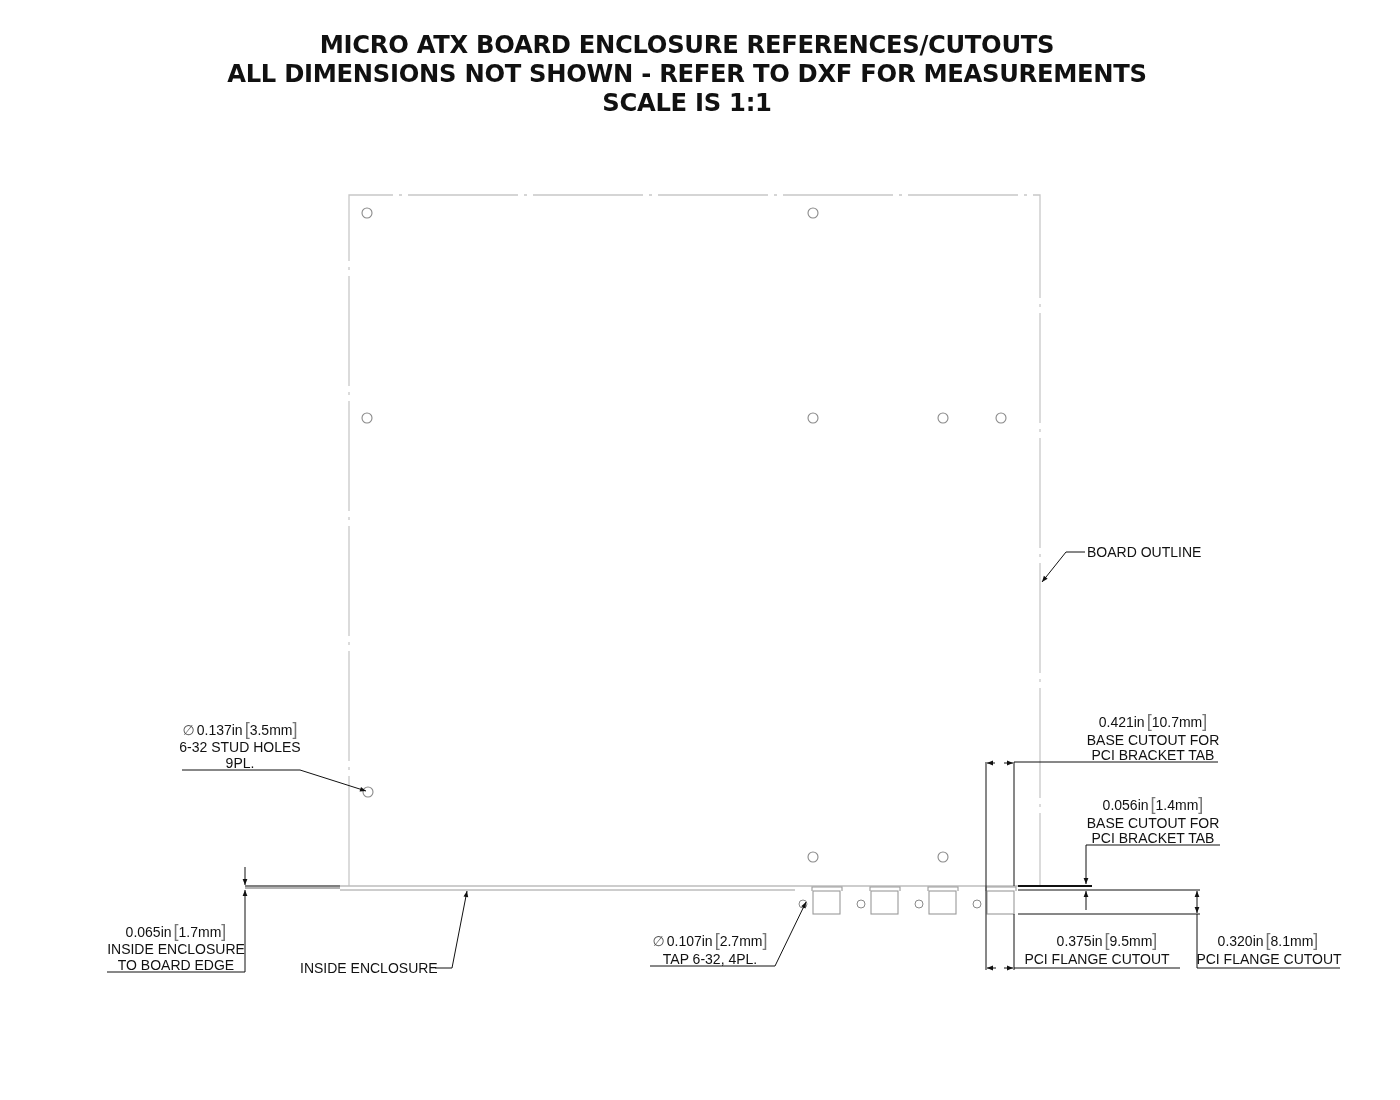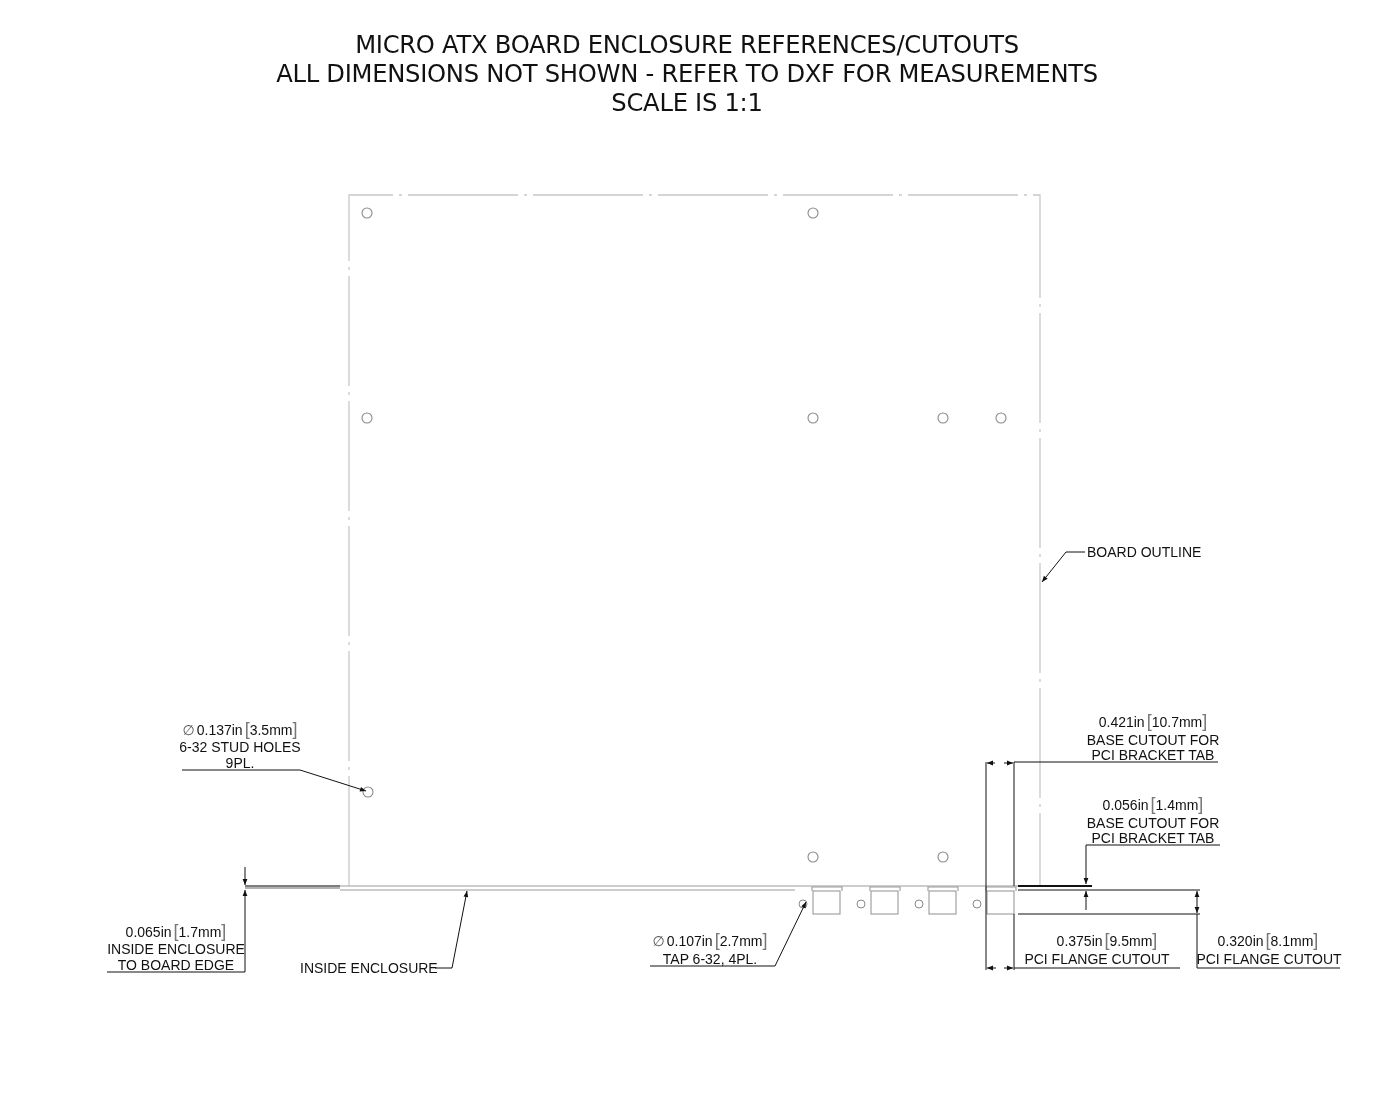--- a/index.html
+++ b/index.html
@@ -1,17 +1,17 @@
 <!DOCTYPE html>
 <html><head>
 <meta charset="utf-8">
 <style>
   html, body { margin: 0; padding: 0; background: #ffffff; }
   body { width: 1400px; height: 1100px; position: relative; overflow: hidden; font-family: "Liberation Sans", sans-serif; }
-  .title-block { position: absolute; left: 0; top: 30px; width: 1374px; text-align: center; font-family: "DejaVu Sans", sans-serif; font-weight: 400; font-size: 25px; line-height: 29px; color: #111; letter-spacing: -0.3px; }
+  .title-block { position: absolute; left: 0; top: 30px; width: 1374px; text-align: center; font-family: "DejaVu Sans", sans-serif; font-weight: 700; font-size: 25px; line-height: 29px; color: #111; letter-spacing: -0.3px; }
   .title-block div { transform: scaleX(0.97); }
   svg { position: absolute; left: 0; top: 0; }
   .lbl { font-family: "Liberation Sans", sans-serif; font-size: 14px; fill: #111; }
   .br { font-family: "Liberation Sans", sans-serif; font-size: 18px; fill: #777; font-weight: 300; }
 </style>
 </head>
 <body>
 
 <div class="title-block">
   <div>MICRO ATX BOARD ENCLOSURE REFERENCES/CUTOUTS</div>

